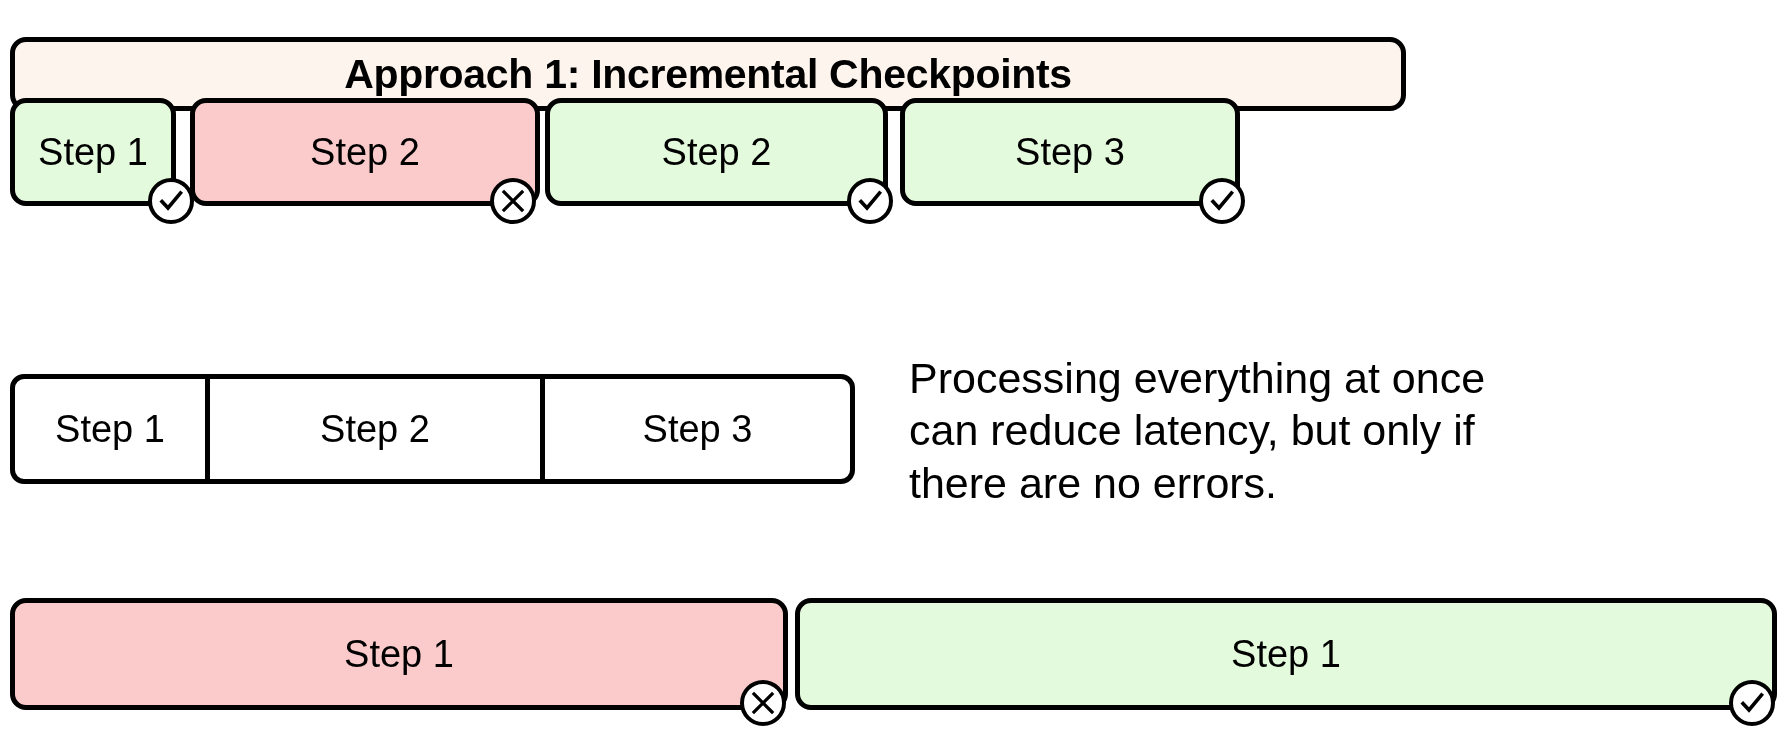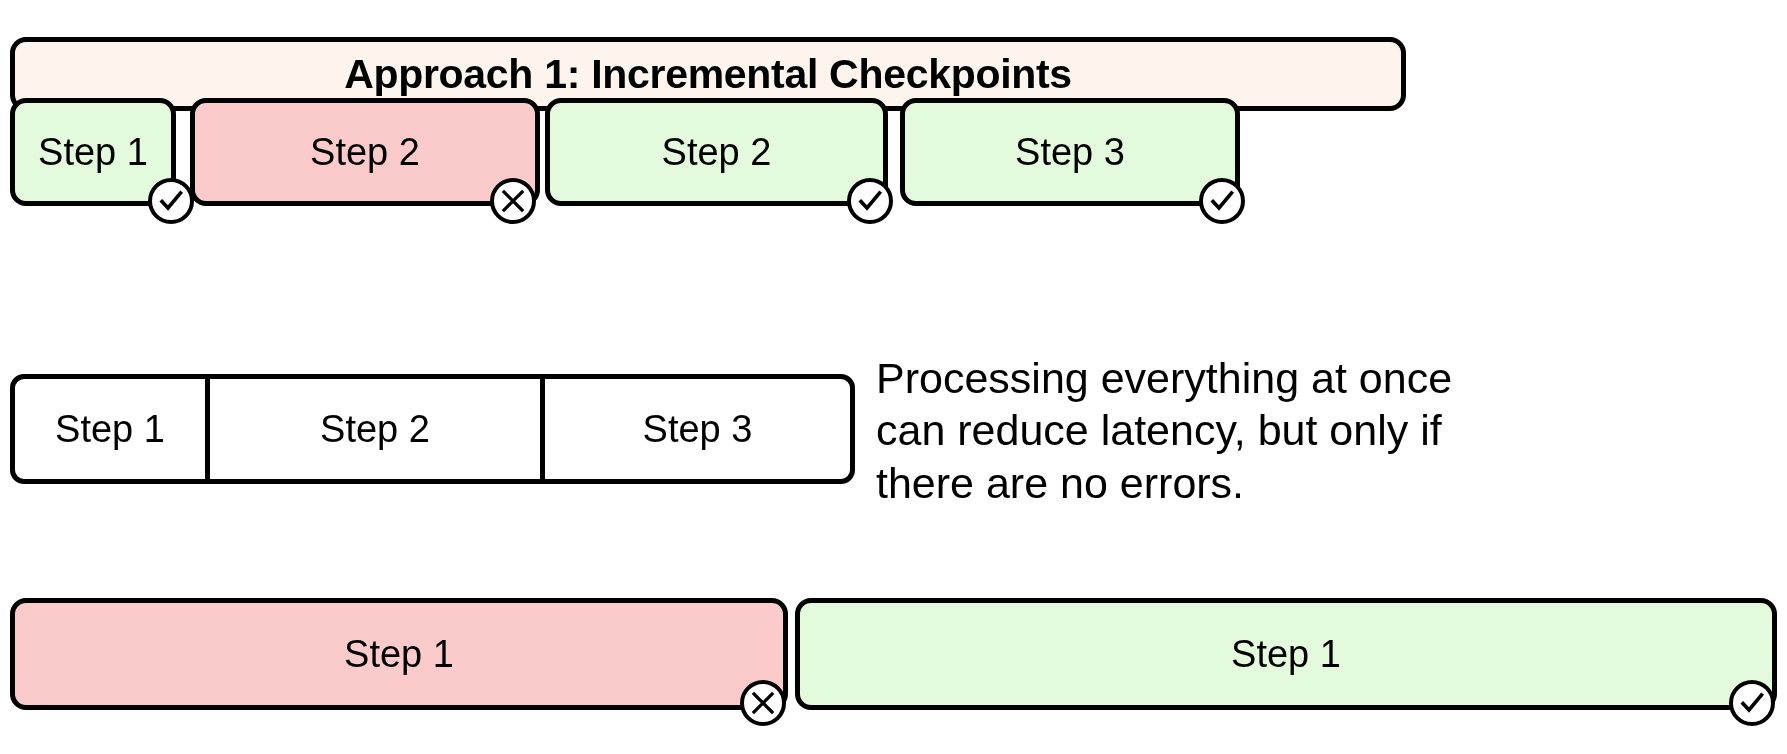--- a/index.html
+++ b/index.html
@@ -118,21 +118,21 @@
     box-sizing: border-box;
   }
   #segmented .seg + .seg { border-left: 5px solid #000000; }
   #seg-1 { width: 190px; }
   #seg-2 { width: 335px; }
   #seg-3 { flex: 1; }
 
   
   #side-note {
     position: absolute;
-    left: 876px;
+    left: 909px;
     top: 352px;
     width: 630px;
     font-size: 43px;
     line-height: 1.22;
     color: #000000;
   }
 
   
   #row3 .stepbox { top: 598px; height: 112px; }
   #r3-fail { left: 10px;  width: 778px; }

